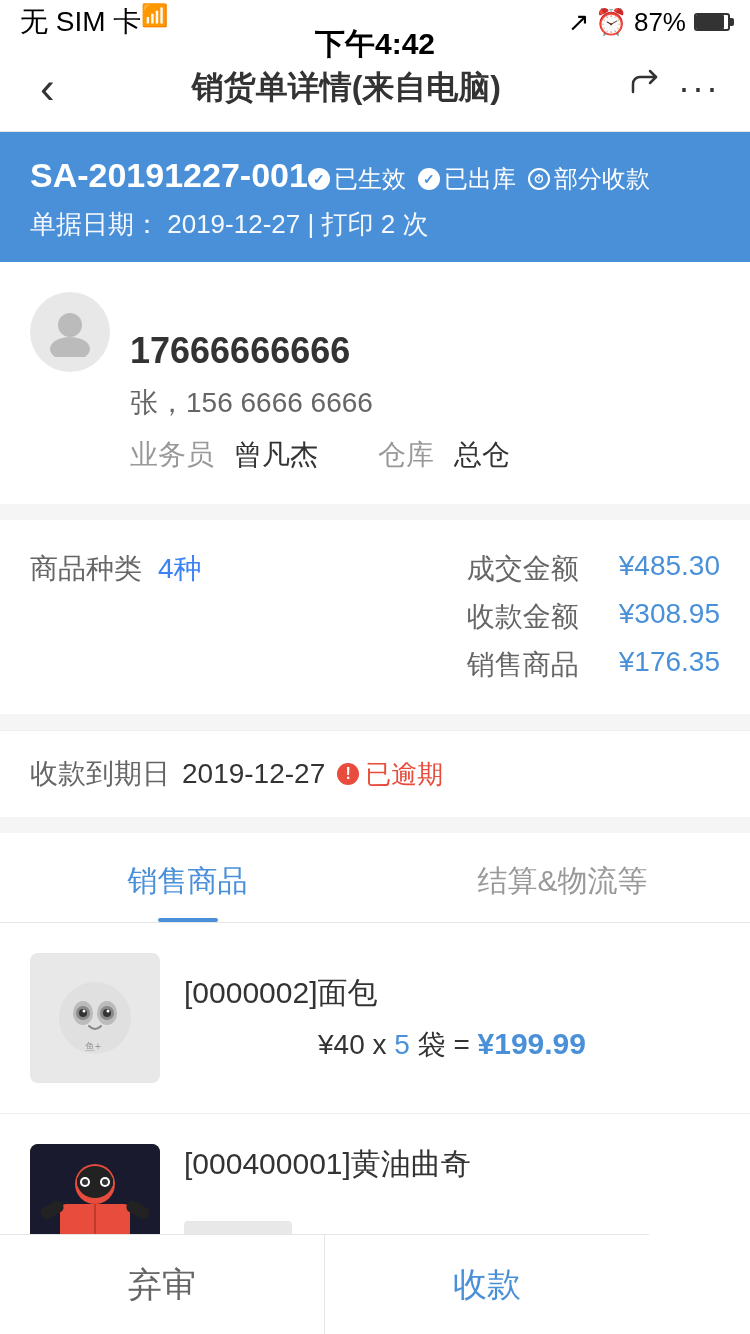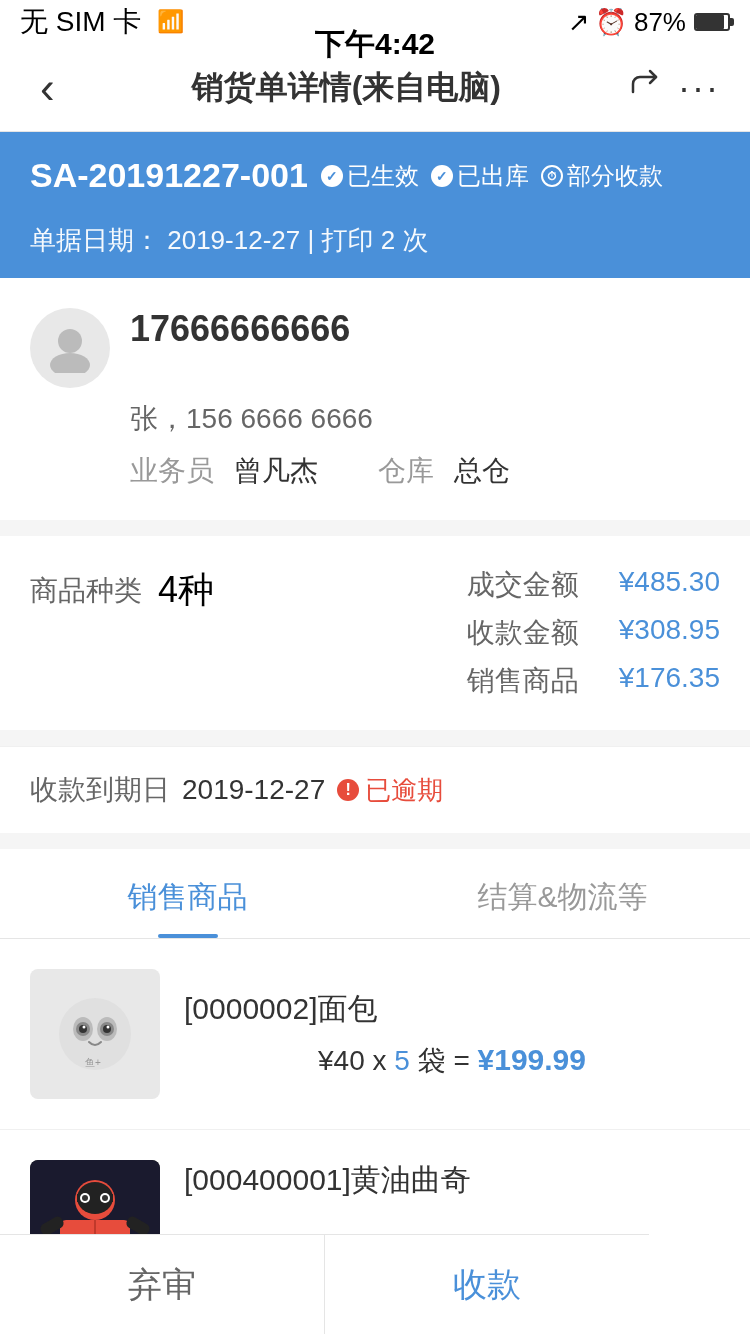--- a/index.html
+++ b/index.html
@@ -20,22 +20,22 @@
       display: flex;
       align-items: center;
       justify-content: space-between;
       padding: 0 20px;
       font-size: 28px;
     }
     .status-left {
       font-size: 28px;
       font-weight: 500;
       display: flex;
-      align-items: center;
-      gap: 16px;
+      align-items: flex-start;
+      gap: 0;
     }
     .status-center {
       font-size: 30px;
       font-weight: 700;
       position: absolute;
       left: 50%;
       transform: translateX(-50%);
       margin-top: 44px;
     }
     .status-right {
@@ -105,23 +105,23 @@
       cursor: pointer;
     }
 
     
     .header-banner {
       background: #4A90D9;
       padding: 24px 30px 20px;
     }
     .banner-top {
       display: flex;
-      align-items: center;
-      gap: 13px;
-      margin-bottom: 28px;
+      align-items: flex-end;
+      gap: 0;
+      margin-bottom: 12px;
     }
     .order-id {
       font-size: 34px;
       font-weight: 700;
       color: #fff;
     }
     .status-badges {
       display: flex;
       gap: 12px;
       flex-wrap: wrap;
@@ -158,21 +158,21 @@
     }
 
     
     .customer-section {
       background: #fff;
       padding: 30px;
       margin-top: 0;
     }
     .customer-row {
       display: flex;
-      align-items: flex-start;
+      align-items: flex-end;
       gap: 20px;
       margin-bottom: 12px;
     }
     .avatar {
       width: 80px;
       height: 80px;
       border-radius: 50%;
       background: #e8e8e8;
       display: flex;
       align-items: center;
@@ -223,22 +223,22 @@
       align-items: flex-start;
     }
     .summary-left {
       display: flex;
       align-items: center;
       gap: 16px;
       font-size: 28px;
       color: #666;
     }
     .summary-left-value {
-      font-size: 36px;
-      color: #000000;
+      font-size: 28px;
+      color: #3b82f6;
       font-weight: 500;
       text-align: center;
     }
     .summary-right {
       display: flex;
       flex-direction: column;
       gap: 10px;
       align-items: flex-end;
     }
     .summary-row {

